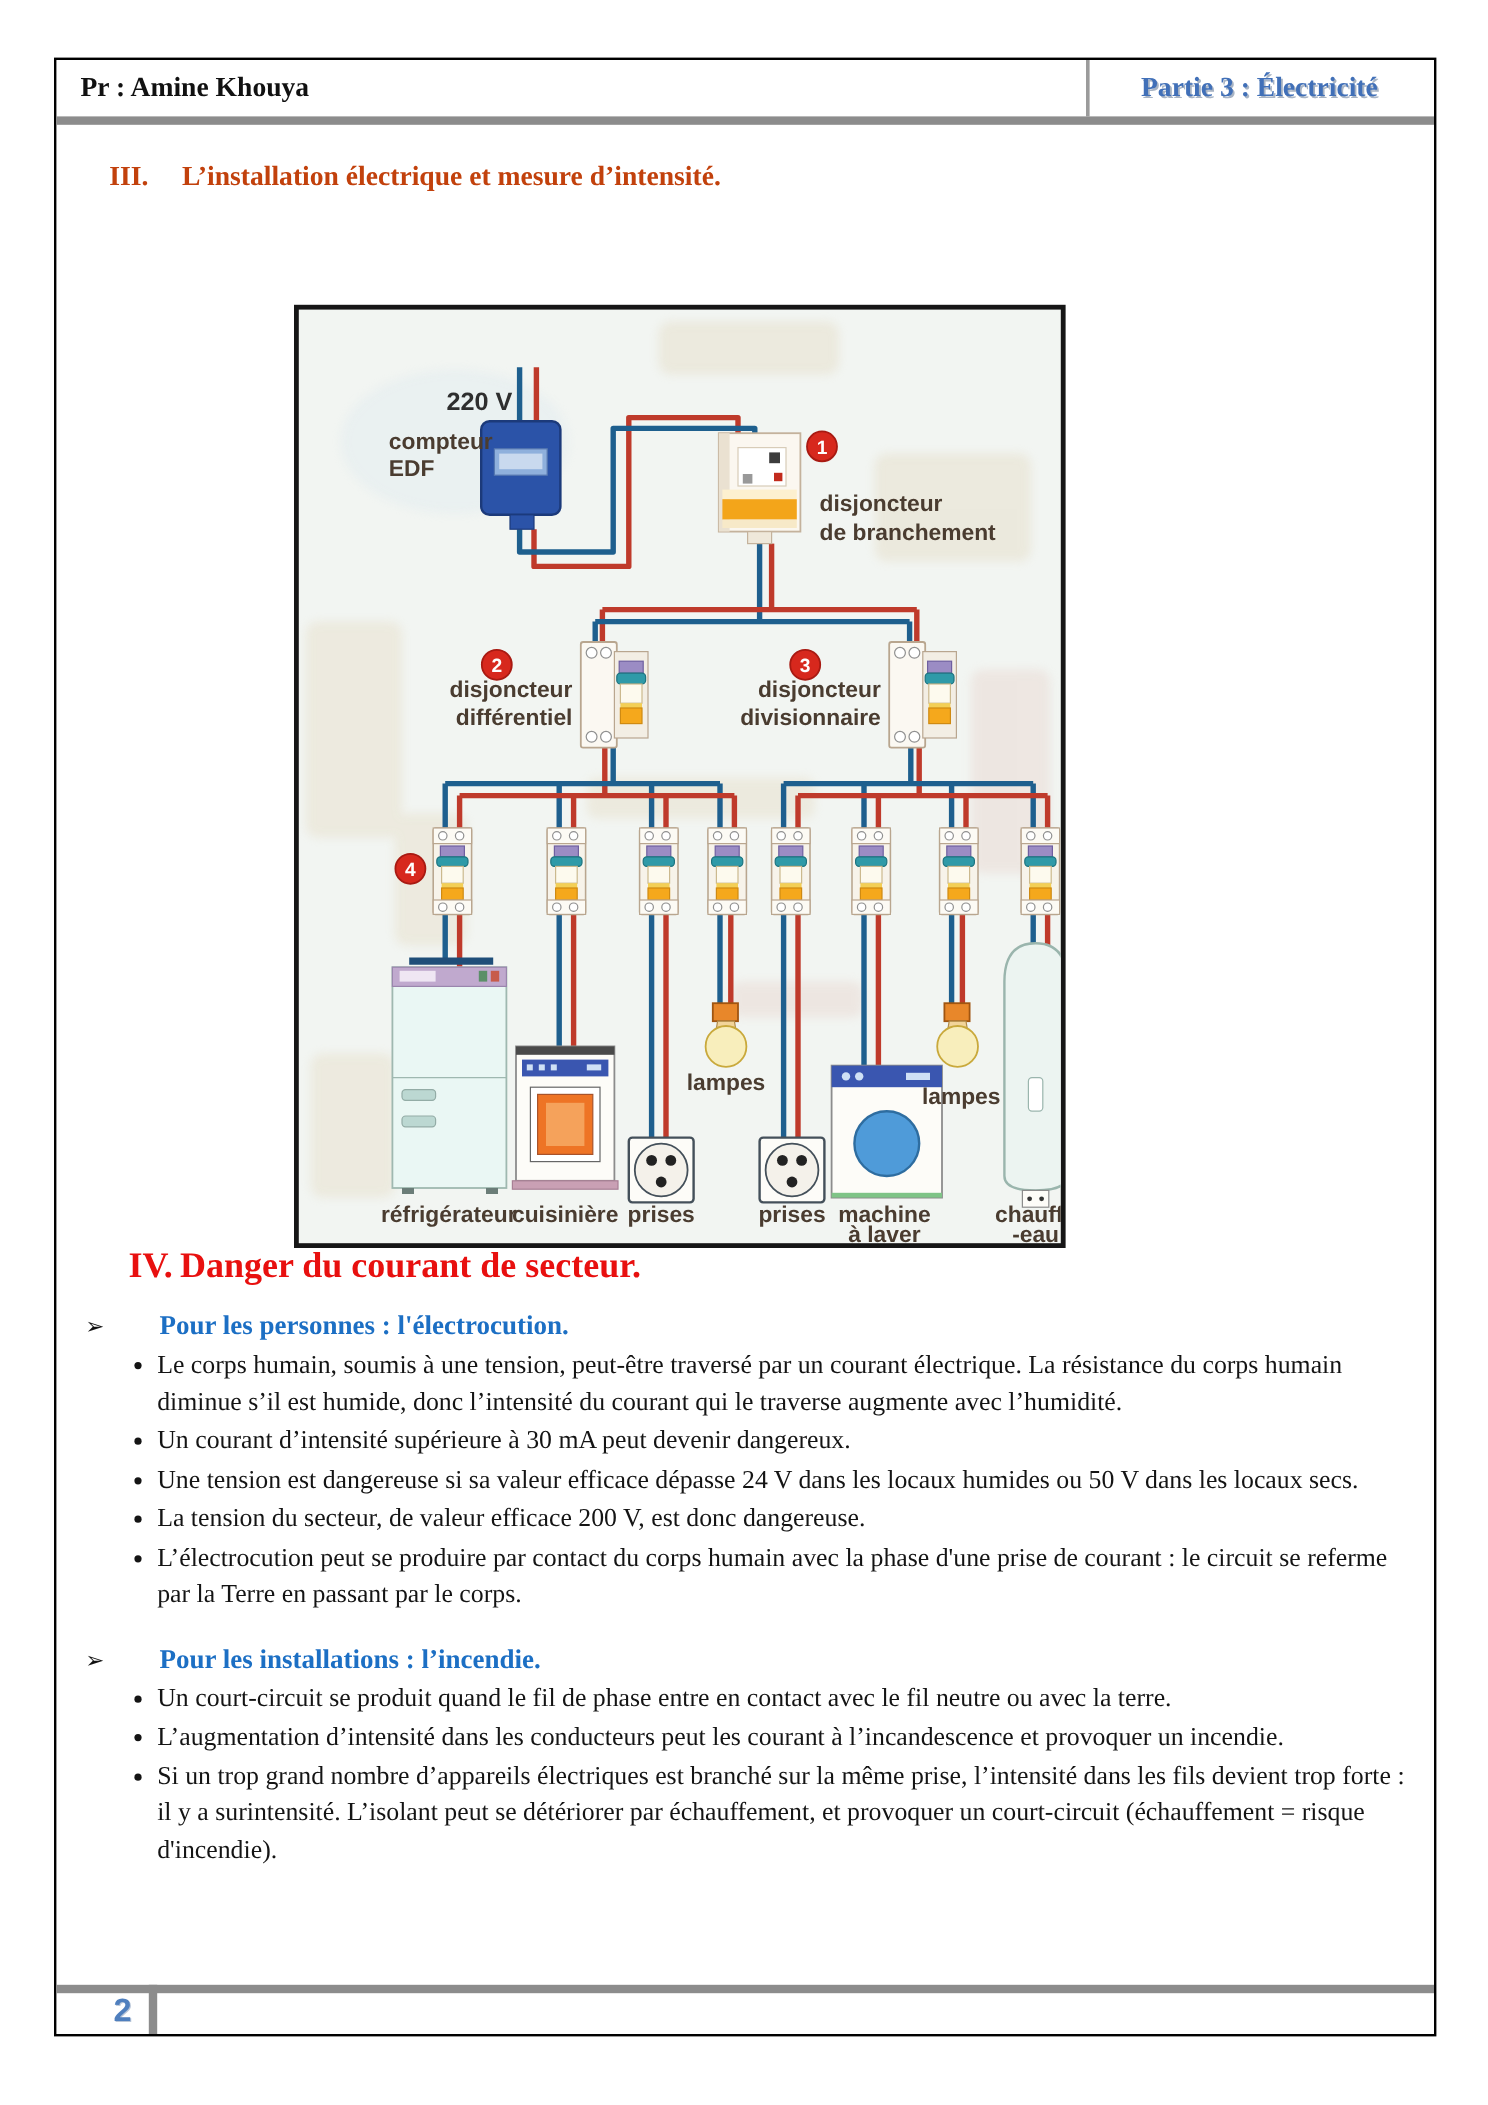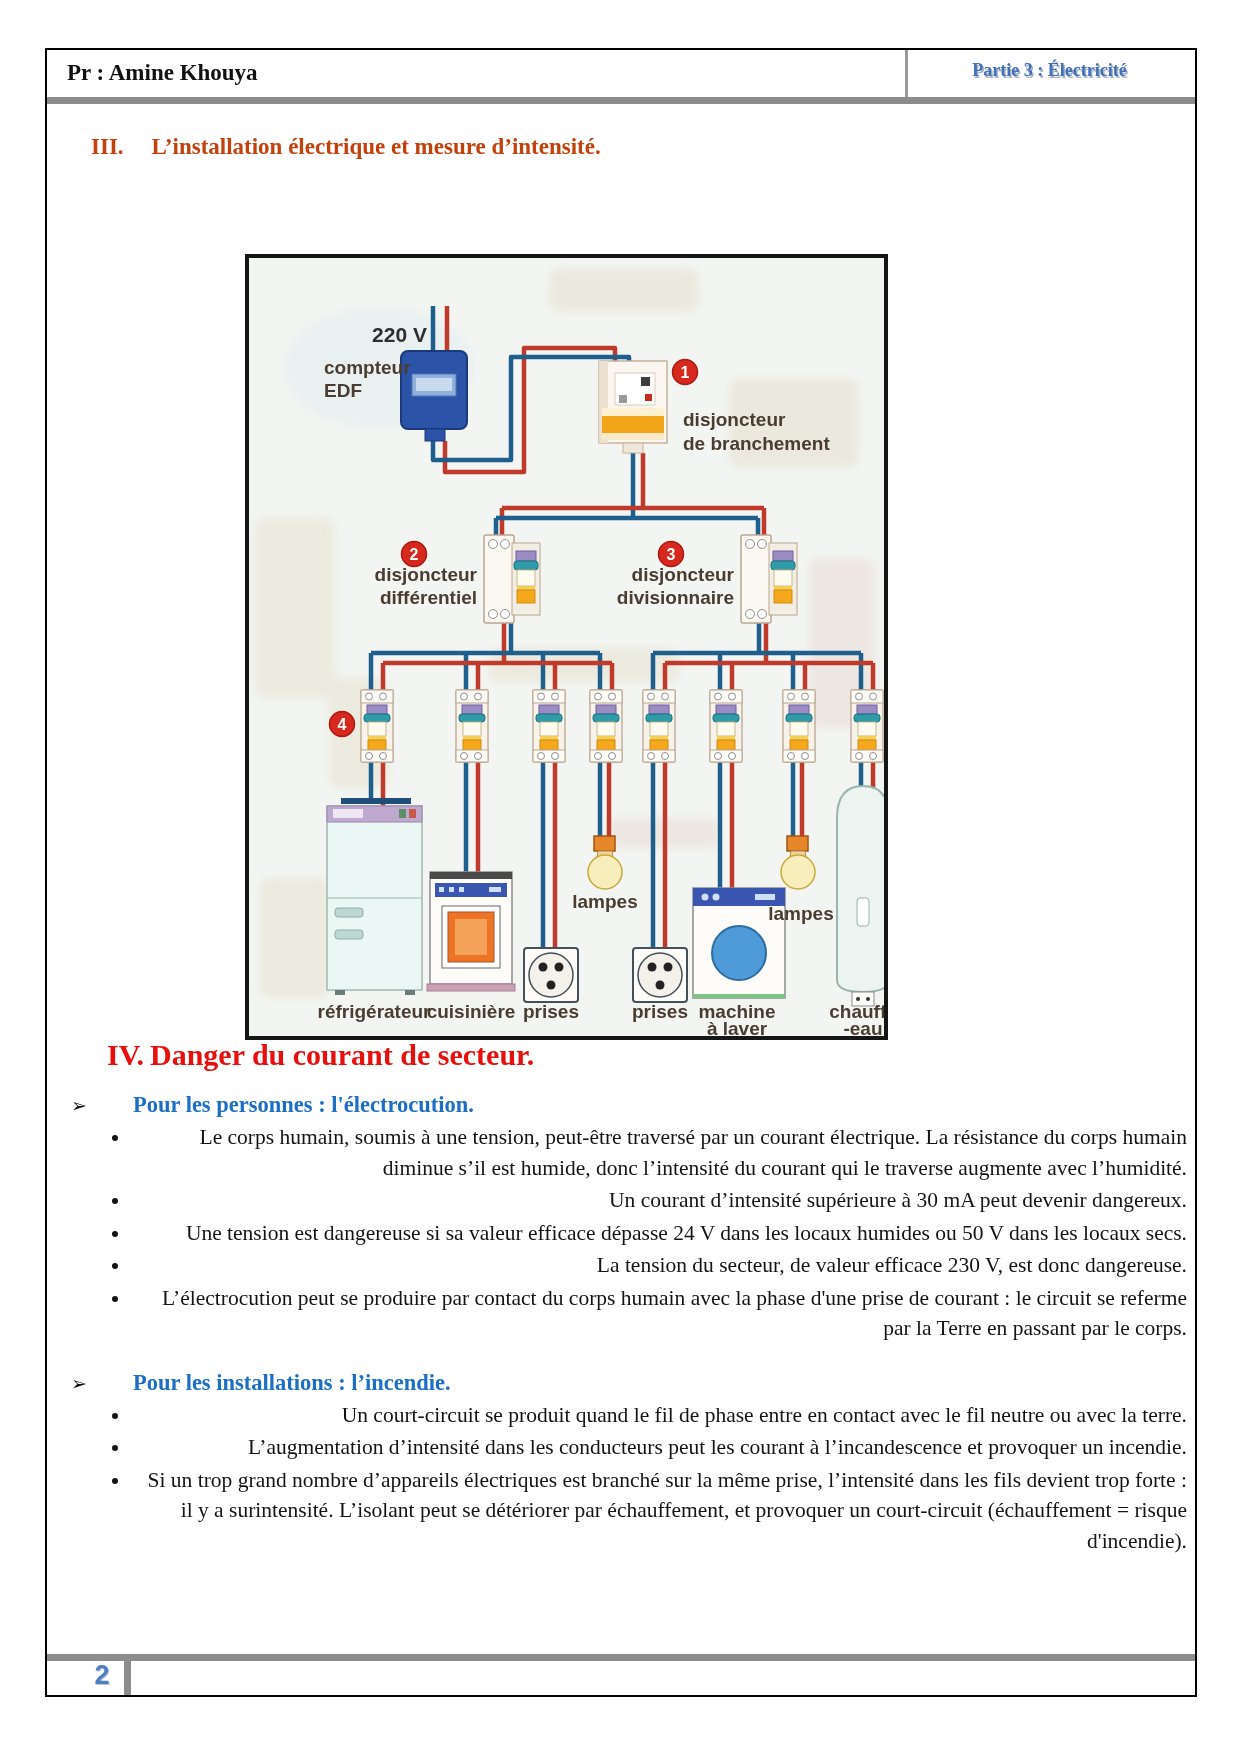--- a/index.html
+++ b/index.html
@@ -12,21 +12,21 @@
     border:2px solid #000;background:#fff;
   }
   
   .hdr{position:absolute;left:0;top:0;width:100%;height:47px;}
   .hdr-left{
     position:absolute;left:20px;top:10px;font-size:23px;font-weight:bold;color:#111;
   }
   .hdr-divider{position:absolute;left:858px;top:0;width:3px;height:47px;background:#9b9b9b;}
   .hdr-right{
     position:absolute;left:861px;top:10px;width:283px;text-align:center;
-    font-size:18px;font-weight:bold;color:#4170b8;
+    font-size:23px;font-weight:bold;color:#4170b8;
     text-shadow:1.5px 1.5px 0 #a8b4c4;
   }
   .hdr-bar{position:absolute;left:0;top:47px;width:100%;height:7px;background:#8c8c8c;}
   
   .title3{
     position:absolute;left:44px;top:84px;font-size:23px;font-weight:bold;color:#c2410c;
   }
   .title3 .num{margin-right:28px;}
   .para3{
     position:absolute;left:20px;top:116px;width:1112px;
@@ -61,21 +61,21 @@
     margin:0 0 20px 40px;font-size:30px;font-weight:bold;color:#e8100f;
   }
   .title4 .num{margin-right:6px;}
   .subhead{display:flex;align-items:baseline;margin:0 0 4px 0;}
   .subhead .arrow{
     font-family:"DejaVu Sans",sans-serif;font-size:19px;color:#111;margin-left:4px;
   }
   .subhead .sh-title{
     margin-left:46px;font-size:22.5px;font-weight:bold;color:#1c6fc4;
   }
-  .blist{margin:4px 0 0 0;padding:0 0 0 64px;line-height:1.42;color:#141414;text-align:right;}
+  .blist{margin:4px 0 0 0;padding:0 0 0 64px;line-height:1.42;color:#141414;}
   .blist li{margin:0 0 2px 0;}
   .gap{height:24px;}
   
   .ftr-bar{position:absolute;left:0;top:1604px;width:100%;height:7px;background:#8c8c8c;}
   .ftr-vline{position:absolute;left:77px;top:1604px;width:7px;height:41px;background:#8c8c8c;}
   .page-num{
     position:absolute;left:38px;top:1610px;width:34px;text-align:center;
     font-family:"Liberation Sans",sans-serif;font-size:27px;font-weight:bold;
     color:#4f7fbe;text-shadow:1px 1px 0 #b9c6d8;
   }
@@ -332,21 +332,21 @@
     <h2 class="title4"><span class="num">IV.</span><span>Danger du courant de secteur.</span></h2>
 
     <div class="subhead">
       <span class="arrow">➢</span>
       <span class="sh-title">Pour les personnes : l'électrocution.</span>
     </div>
     <ul class="blist">
       <li>Le corps humain, soumis à une tension, peut-être traversé par un courant électrique. La résistance du corps humain diminue s’il est humide, donc l’intensité du courant qui le traverse augmente avec l’humidité.</li>
       <li>Un courant d’intensité supérieure à 30 mA peut devenir dangereux.</li>
       <li>Une tension est dangereuse si sa valeur efficace dépasse 24 V dans les locaux humides ou 50 V dans les locaux secs.</li>
-      <li>La tension du secteur, de valeur efficace 230 V, est donc dangereuse.</li>
+      <li>La tension du secteur, de valeur efficace 200 V, est donc dangereuse.</li>
       <li>L’électrocution peut se produire par contact du corps humain avec la phase d'une prise de courant : le circuit se referme par la Terre en passant par le corps.</li>
     </ul>
 
     <div class="gap"></div>
 
     <div class="subhead">
       <span class="arrow">➢</span>
       <span class="sh-title">Pour les installations : l’incendie.</span>
     </div>
     <ul class="blist">

